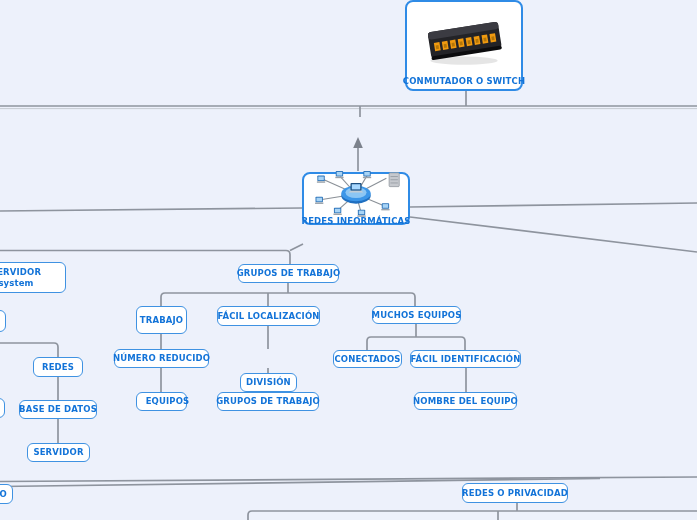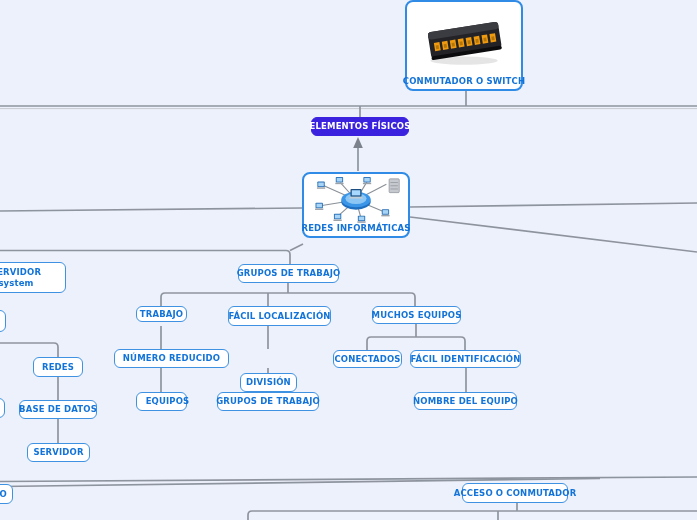--- a/index.html
+++ b/index.html
@@ -98,25 +98,22 @@
               <rect x="64.5" y="31" width="3" height="4"></rect>
             <rect x="73.1" y="31" width="3" height="4"></rect>
               <rect x="81.7" y="31" width="3" height="4"></rect>
           </g>
         </g>
       </svg>
     </div>
     <div class="cap">CONMUTADOR O SWITCH</div>
   </div>
 
-  <div class="n hl" style="left:311px;top:117px;width:98px;height:19px;">
-    <span>ELEMENTOS FÍSICOS</span>
-  </div>
-
-  <div class="n img" style="left:302px;top:172px;width:108px;height:66px;">
+
+  <div class="n img" style="left:302px;top:172px;width:108px;height:53px;">
     <div class="pic">
       <svg width="92" height="46" viewBox="0 0 96 50">
         <g stroke="#8a9097" stroke-width="1.2">
           <path d="M48,25 L12,9"></path>
             <path d="M48,25 L31,6"></path>
             <path d="M48,25 L60,5"></path>
             <path d="M48,25 L81,8"></path>
           <path d="M48,25 L11,31"></path>
             <path d="M48,25 L29,42"></path>
             <path d="M48,25 L53,43"></path>
@@ -183,30 +180,30 @@
 
   <div class="n" style="left:-58px;top:310px;width:64px;height:22px;"></div>
   <div class="n" style="left:-58px;top:398px;width:63px;height:20px;"></div>
   <div class="n partial-o" style="left:-50px;top:484px;width:63px;height:20px;">
     <span>O</span>
   </div>
 
   <div class="n" style="left:238px;top:264px;width:101px;height:19px;">
     <span>GRUPOS DE TRABAJO</span>
   </div>
-  <div class="n" style="left:136px;top:306px;width:51px;height:16px;">
+  <div class="n" style="left:136px;top:306px;width:51px;height:28px;">
     <span>TRABAJO</span>
   </div>
-  <div class="n" style="left:228px;top:306px;width:103px;height:20px;">
+  <div class="n" style="left:217px;top:306px;width:103px;height:20px;">
     <span>FÁCIL LOCALIZACIÓN</span>
   </div>
   <div class="n" style="left:372px;top:306px;width:89px;height:18px;">
     <span>MUCHOS EQUIPOS</span>
   </div>
-  <div class="n" style="left:114px;top:349px;width:115px;height:19px;">
+  <div class="n" style="left:114px;top:349px;width:95px;height:19px;">
     <span>NÚMERO REDUCIDO</span>
   </div>
   <div class="n" style="left:240px;top:349px;width:57px;height:19px;margin-top:24px;">
     <span>DIVISIÓN</span>
   </div>
   <div class="n" style="left:333px;top:350px;width:69px;height:18px;justify-content:center;">
     <span>CONECTADOS</span>
   </div>
   <div class="n" style="left:410px;top:350px;width:111px;height:18px;">
     <span>FÁCIL IDENTIFICACIÓN</span>
@@ -225,16 +222,16 @@
     <span>REDES</span>
   </div>
   <div class="n" style="left:19px;top:400px;width:78px;height:19px;">
     <span>BASE DE DATOS</span>
   </div>
   <div class="n" style="left:27px;top:443px;width:63px;height:19px;">
     <span>SERVIDOR</span>
   </div>
 
   <div class="n" style="left:462px;top:483px;width:106px;height:20px;">
-    <span>ACCESO O CONMUTADOR</span>
+    <span>REDES O PRIVACIDAD</span>
   </div>
 
 </div>
 
 </body></html>

